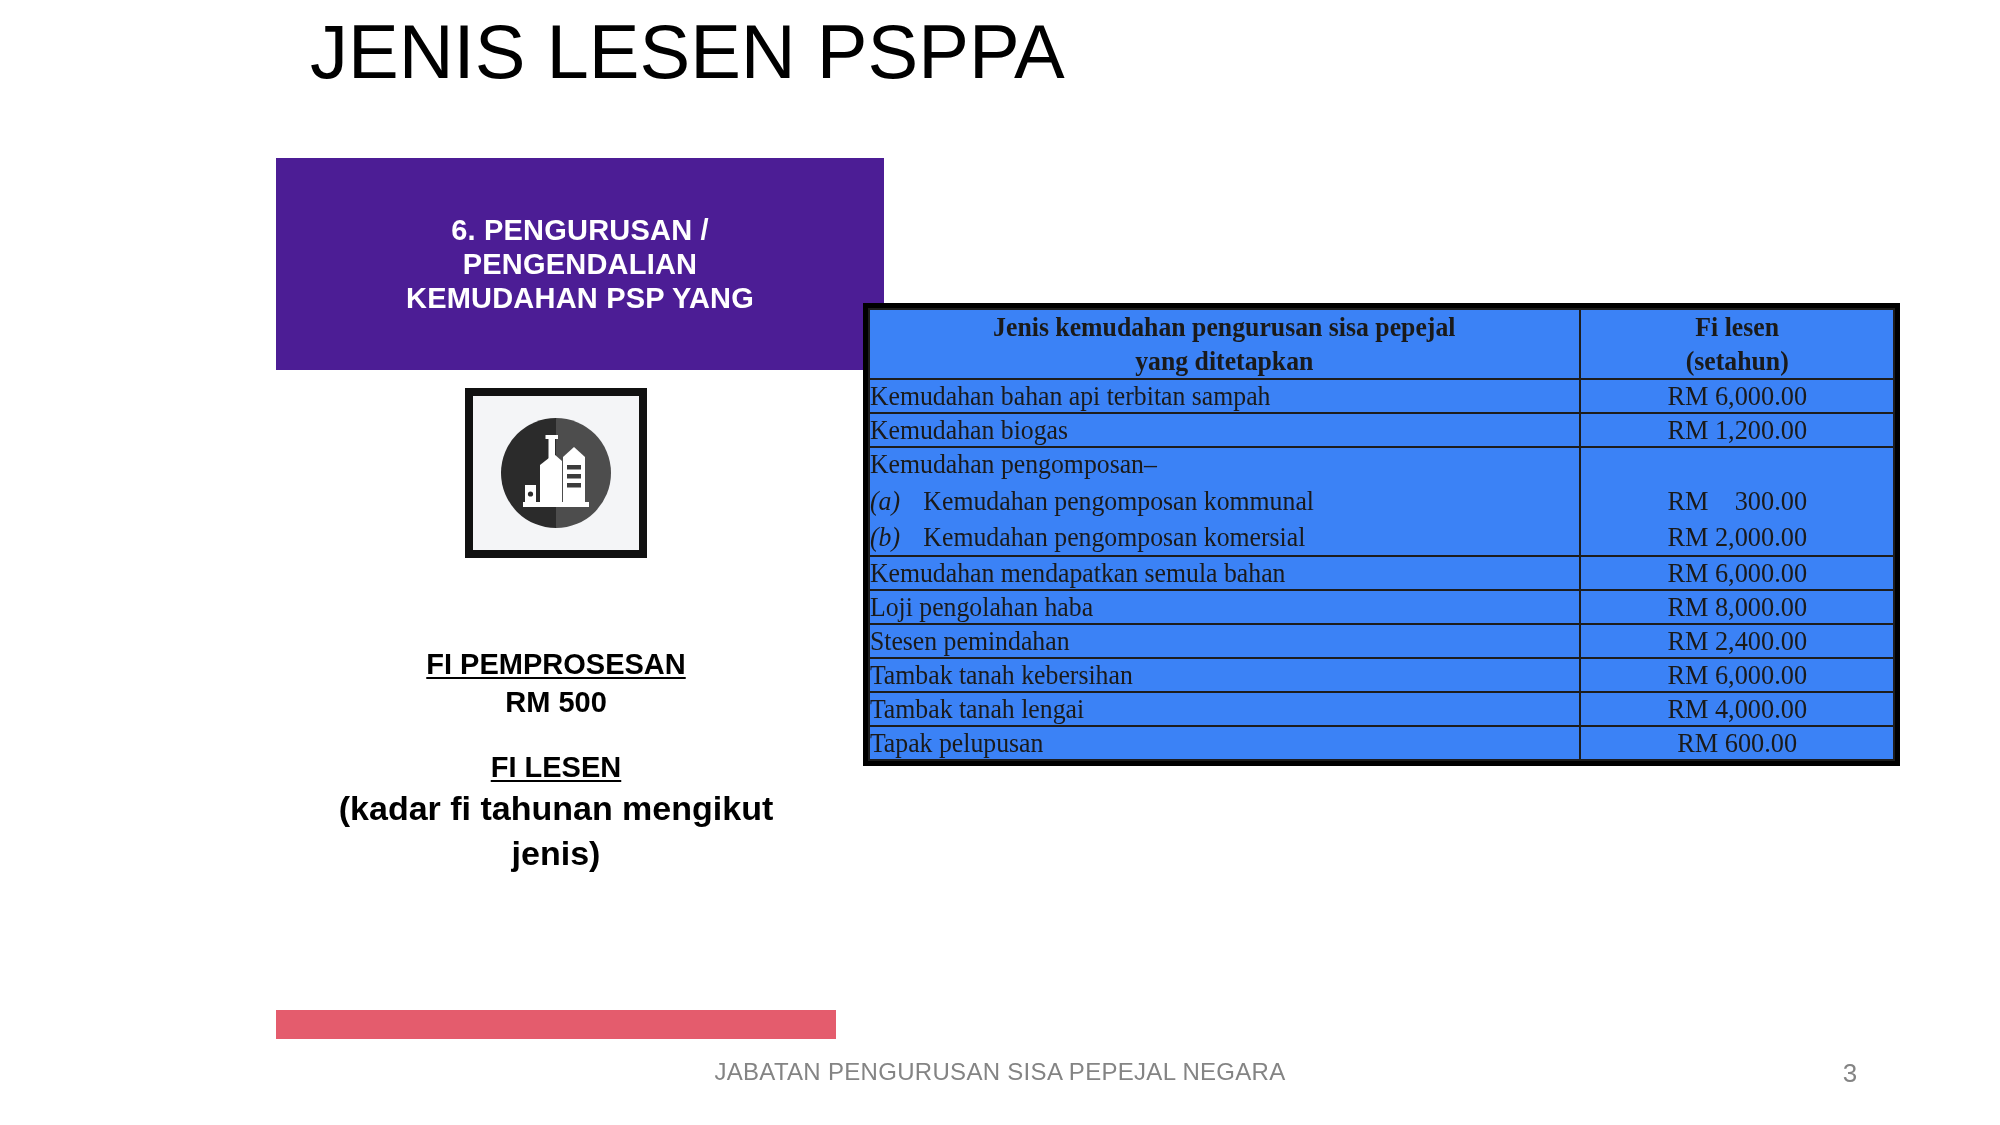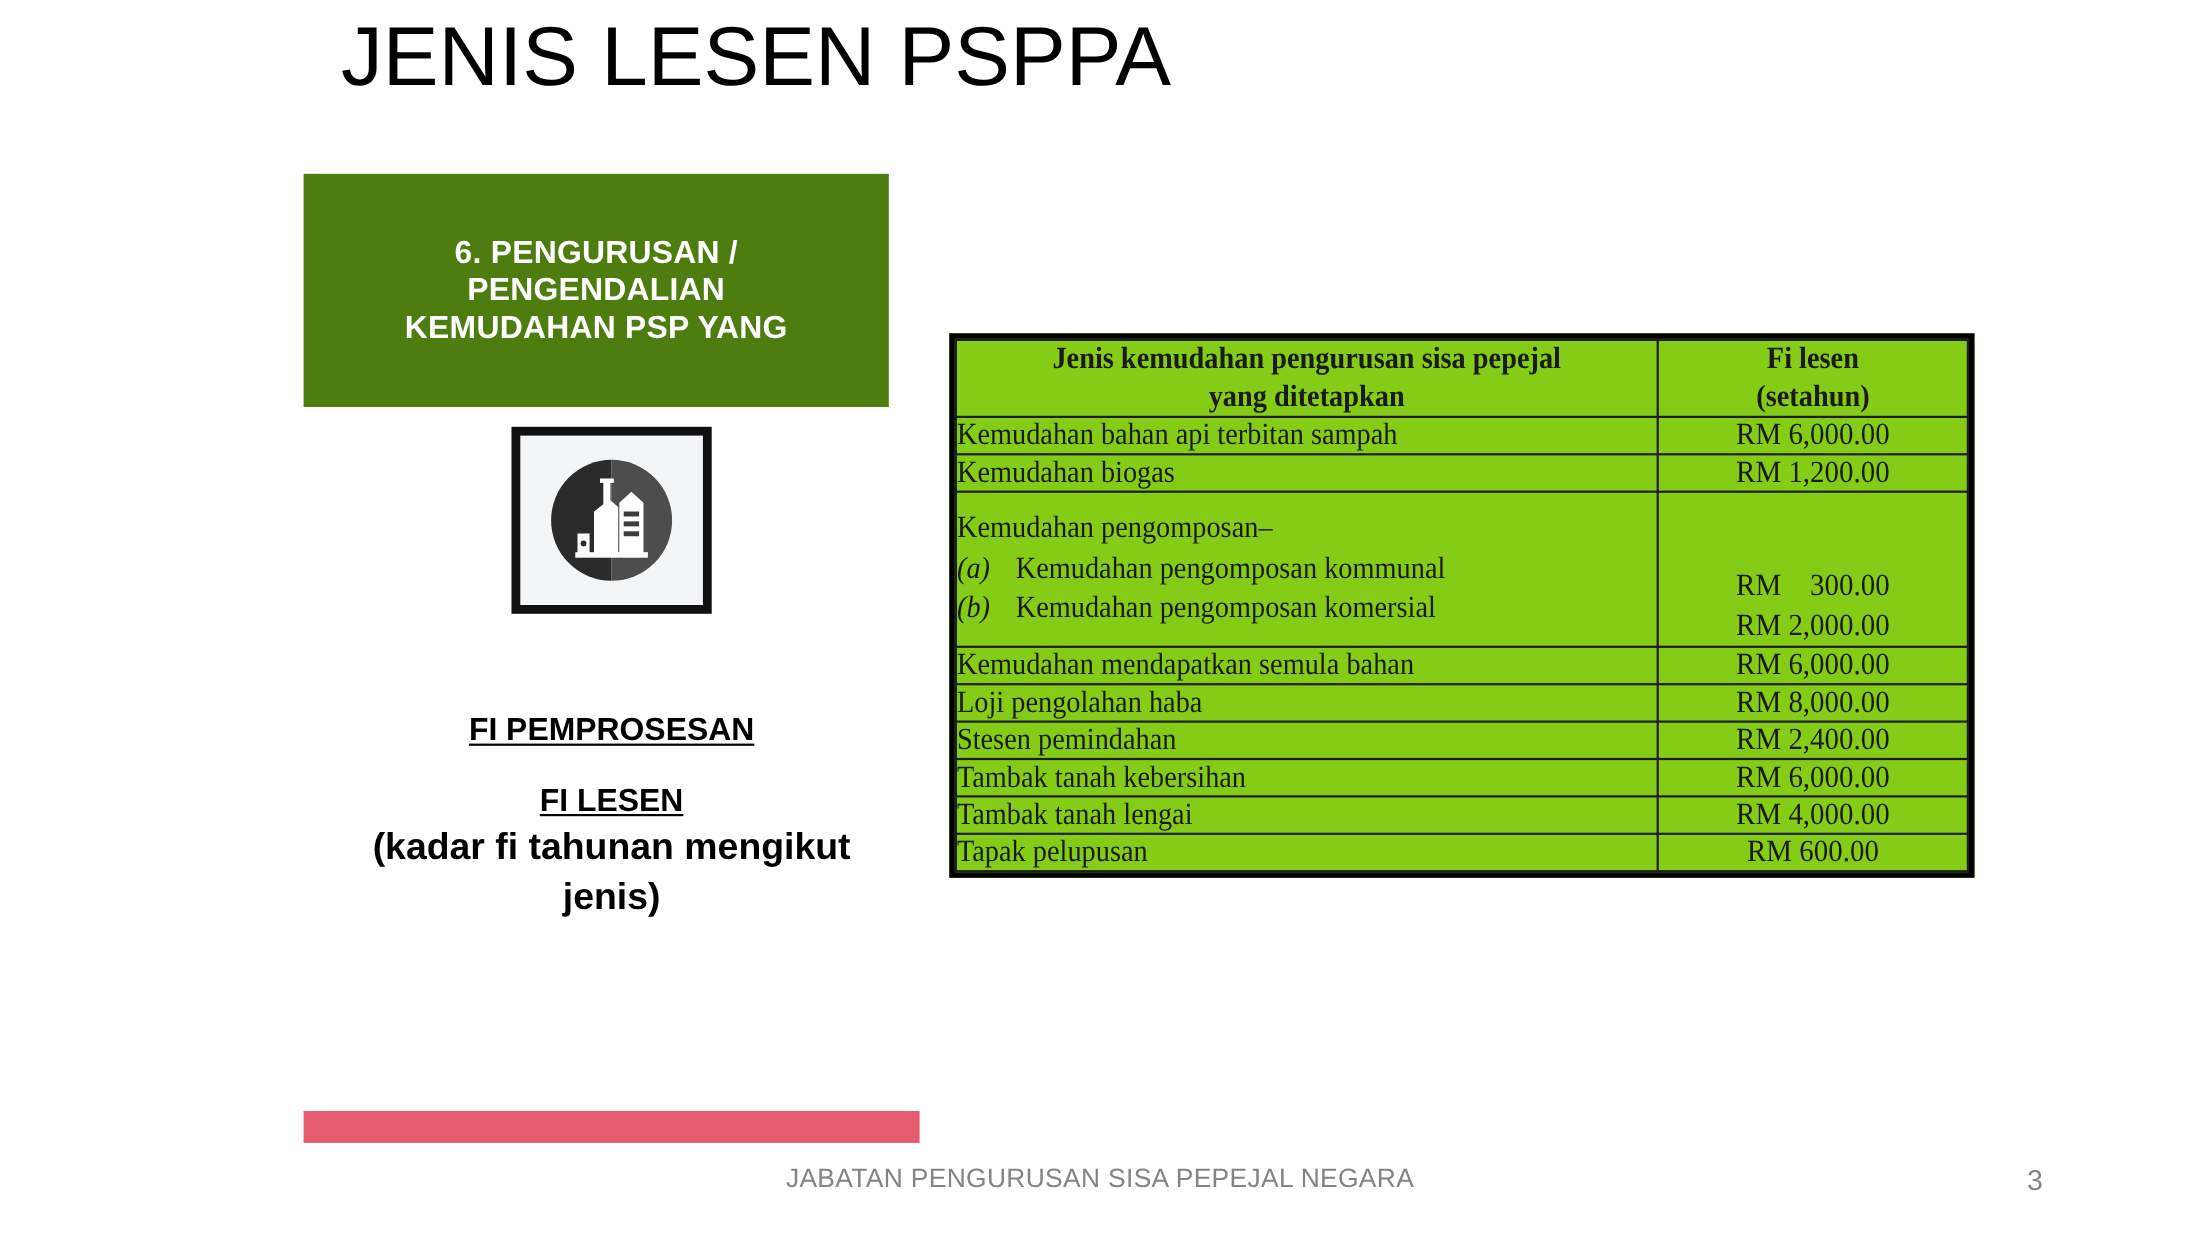--- a/index.html
+++ b/index.html
@@ -29,23 +29,23 @@
     line-height: 1.15;
     white-space: nowrap;
     margin-left: 10px;
   }
 
   
   .pink-box {
     position: absolute;
     left: 276px;
     top: 158px;
-    width: 532px;
+    width: 608px;
     height: 212px;
-    background: #4d7c0f;
+    background: #4c1d95;
     display: flex;
     align-items: center;
     justify-content: center;
     box-sizing: border-box;
     padding: 4px 18px;
   }
   .pink-box-text {
     color: #ffffff;
     font-size: 29px;
     font-weight: bold;
@@ -96,23 +96,23 @@
     font-size: 34px;
     font-weight: bold;
     line-height: 1.34;
   }
 
   
   .fee-table-wrap {
     position: absolute;
     left: 863px;
     top: 303px;
-    width: 932px;
+    width: 1037px;
     border: 5px solid #000000;
-    background: #84cc16;
+    background: #3b82f6;
     box-sizing: border-box;
   }
   table.fee-table {
     width: 100%;
     border-collapse: collapse;
     font-family: "Liberation Serif", "DejaVu Serif", serif;
     color: #1a1a1a;
     table-layout: fixed;
   }
   table.fee-table td, table.fee-table th {
@@ -263,20 +263,21 @@
       <rect x="75" y="65" width="14" height="4.5" fill="#3c3c3c"></rect>
       <rect x="75" y="74" width="14" height="4.5" fill="#3c3c3c"></rect>
 
       <circle cx="38.5" cy="85" r="2.6" fill="#2b2b2b"></circle>
     </g>
   </svg>
 </div>
 
 <div class="fee-block">
   <div class="fee-heading">FI PEMPROSESAN</div>
+  <div class="fee-value">RM 500</div>
   <div class="fee-gap"></div>
   <div class="fee-heading">FI LESEN</div>
   <div class="fee-note">(kadar fi tahunan mengikut</div>
   <div class="fee-note">jenis)</div>
 </div>
 
 <div class="fee-table-wrap">
   <table class="fee-table">
     <colgroup>
       <col class="col-desc">

